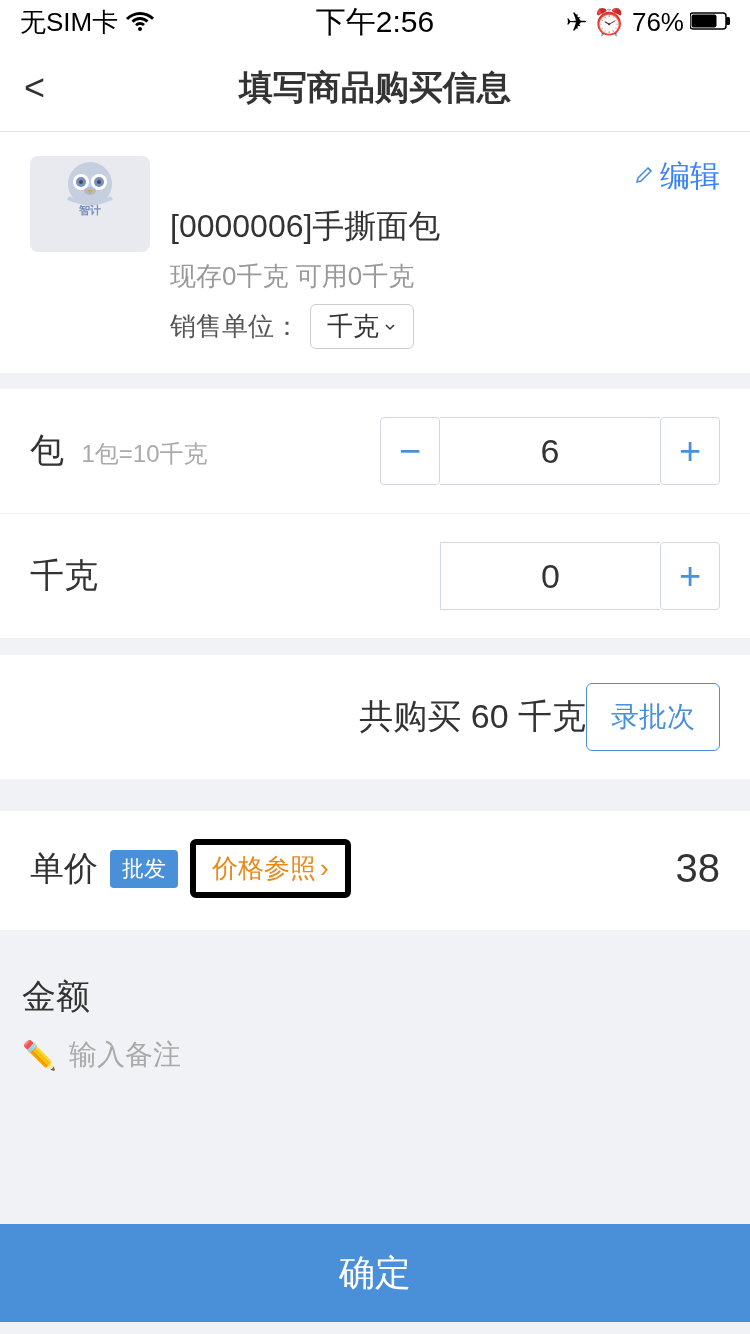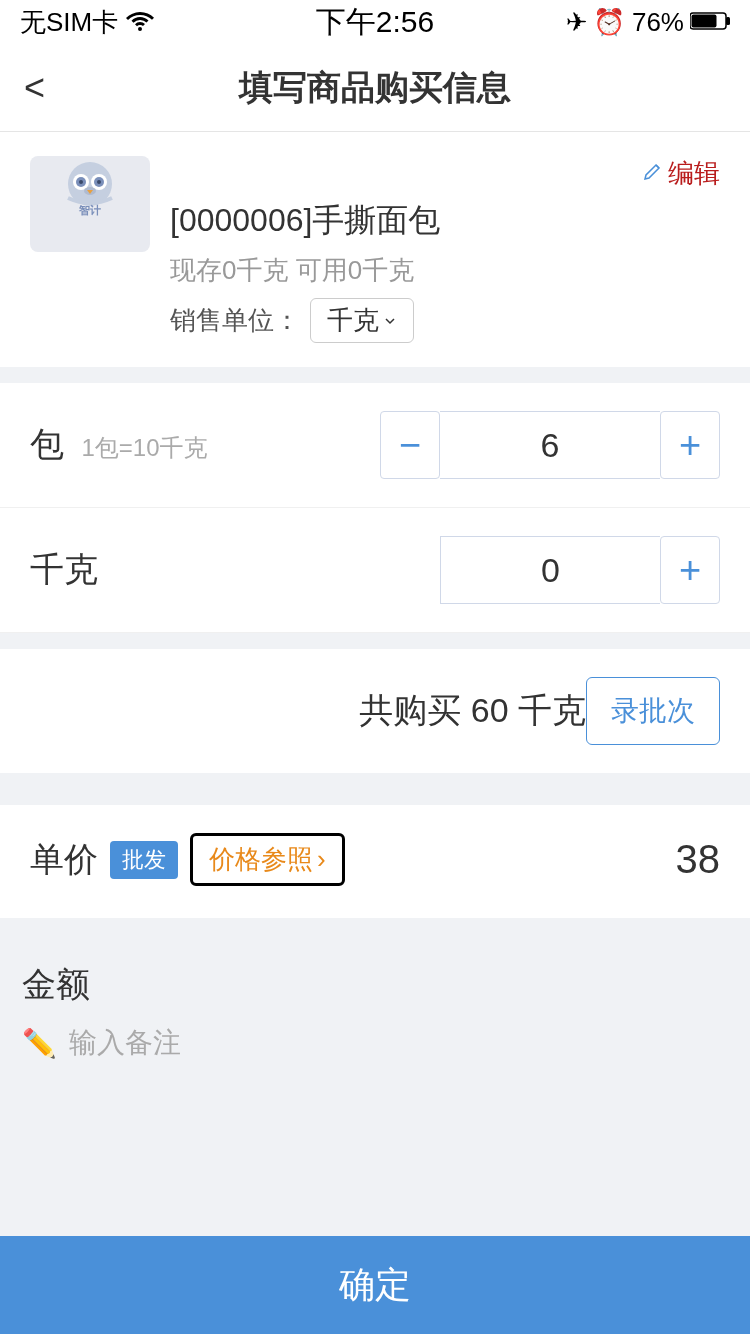--- a/index.html
+++ b/index.html
@@ -124,22 +124,22 @@
       border: 1px solid #ccc;
       border-radius: 6px;
       padding: 4px 16px;
       font-size: 26px;
       color: #333;
       display: flex;
       align-items: center;
       gap: 4px;
     }
     .edit-btn {
-      color: #b91c1c;
-      font-size: 26px;
+      color: #3b82f6;
+      font-size: 30px;
       display: flex;
       align-items: center;
       gap: 4px;
       justify-content: center;
     }
     .product-edit-area {
       display: flex;
       justify-content: flex-end;
       margin-bottom: 8px;
     }
@@ -243,21 +243,21 @@
       font-weight: 500;
     }
     .price-tag {
       background: #4a90d9;
       color: #fff;
       font-size: 22px;
       padding: 4px 12px;
       border-radius: 4px;
     }
     .price-ref-btn {
-      border: 3px solid #000000;
+      border: 6px solid #000000;
       color: #e8891a;
       font-size: 26px;
       padding: 6px 16px;
       border-radius: 6px;
       background: #fff;
       cursor: pointer;
       display: flex;
       align-items: center;
       gap: 4px;
     }
@@ -299,21 +299,21 @@
       cursor: pointer;
     }
     .pencil-icon {
       font-size: 28px;
       color: #aaa;
     }
 
     
     .bottom-bar {
       position: fixed;
-      bottom: 0;
+      bottom: 12px;
       left: 0;
       width: 750px;
       height: 98px;
       background: #4a90d9;
       display: flex;
       align-items: center;
       justify-content: center;
       cursor: pointer;
     }
     .confirm-btn-text {

